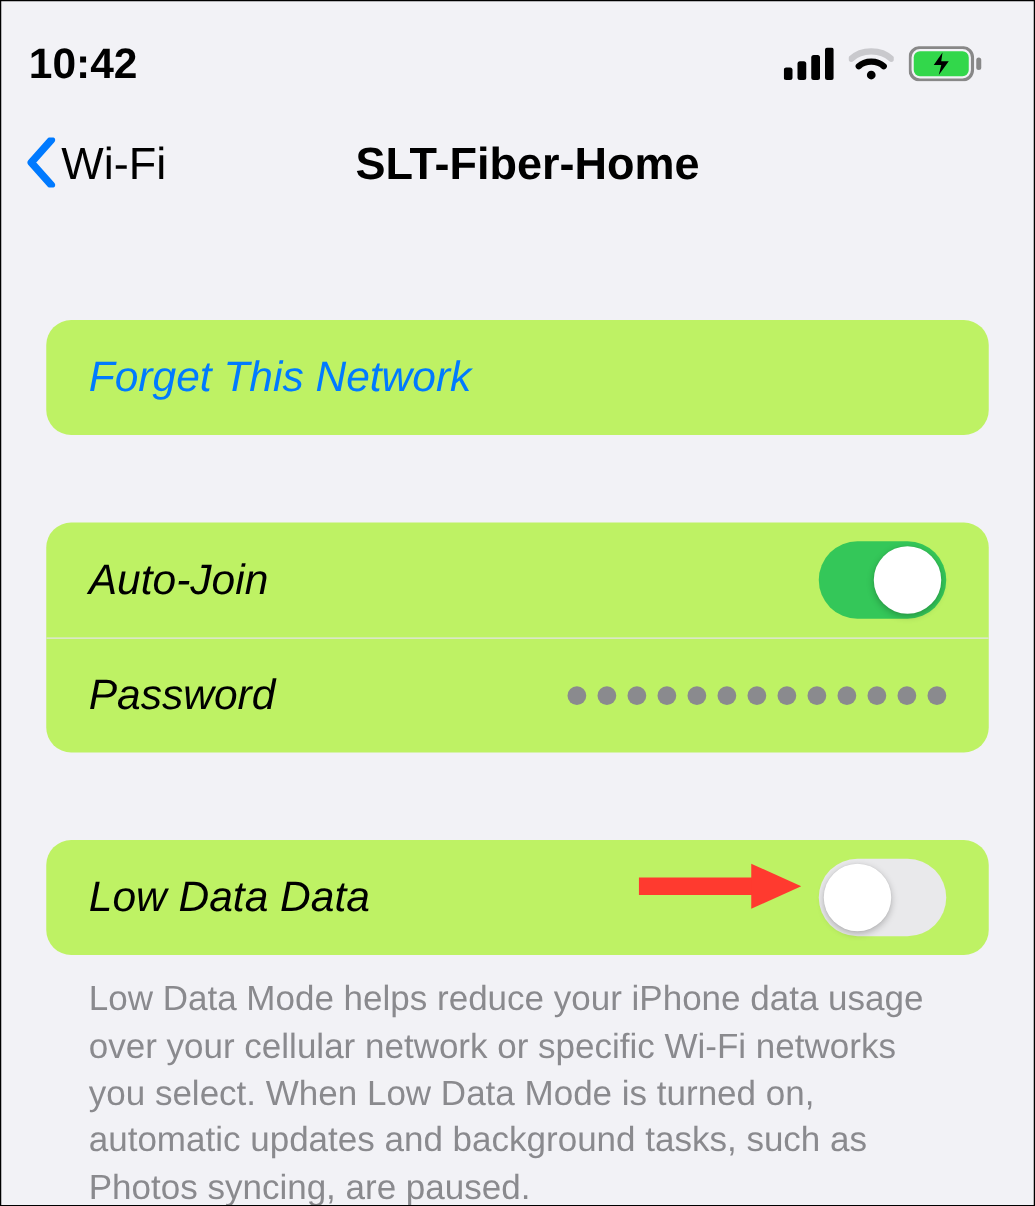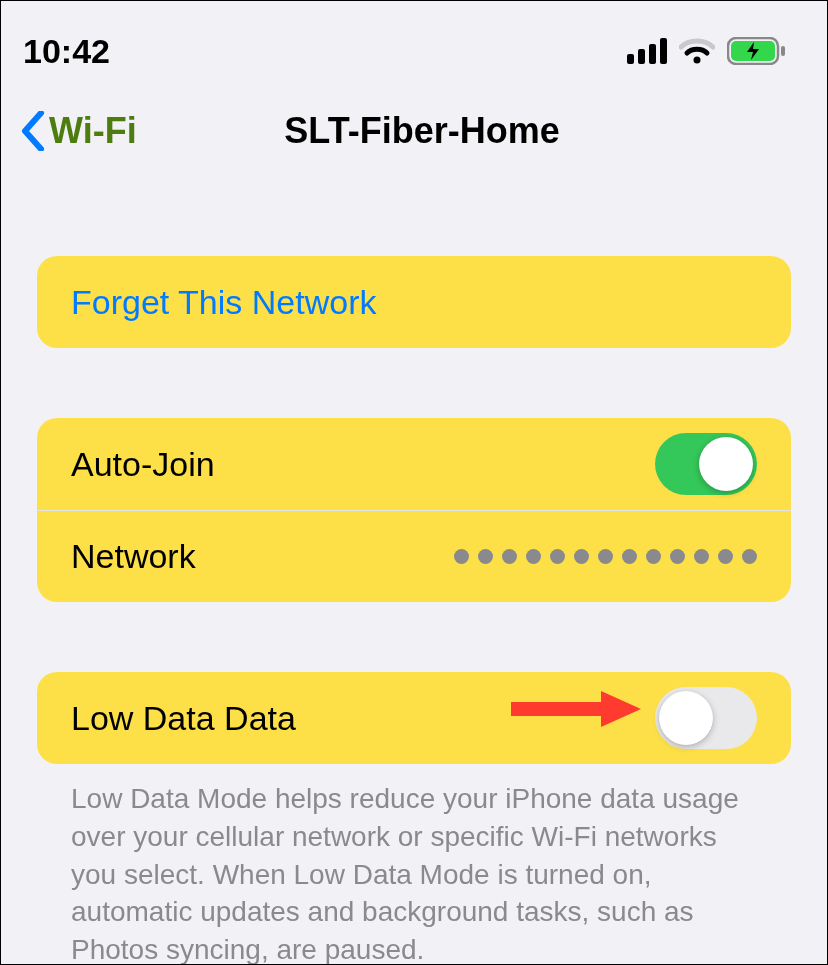--- a/index.html
+++ b/index.html
@@ -34,45 +34,45 @@
   
   .nav-bar {
     display: flex;
     align-items: center;
     padding: 30px 30px 30px 20px;
     position: relative;
     height: 100px;
   }
   .back-btn {
     display: flex;
-    align-items: center;
-    color: #4d7c0f;
+    color: #000000;
     font-size: 36px;
-    font-weight: 700;
+    font-weight: 400;
     gap: 4px;
     z-index: 2;
   }
   .back-chevron {
     width: 24px;
     height: 40px;
   }
   .nav-title {
     position: absolute;
     left: 16px; right: 0;
     text-align: center;
     font-size: 36px;
     font-weight: 600;
   }
 
   
   .group {
-    background: #fde047;
+    background: #bef264;
     margin: 0 36px;
     border-radius: 20px;
     overflow: hidden;
+    font-style: italic;
   }
   .group.gap-top-lg { margin-top: 75px; }
   .group.gap-top-md { margin-top: 70px; text-align: right; }
   .row {
     display: flex;
     align-items: center;
     justify-content: space-between;
     padding: 0 34px;
     min-height: 92px;
   }
@@ -180,21 +180,21 @@
 </div>
 
 <div class="group gap-top-md">
   <div class="row">
     <span class="row-label">Auto-Join</span>
     <div class="toggle on">
       <div class="knob"></div>
     </div>
   </div>
   <div class="row">
-    <span class="row-label">Network</span>
+    <span class="row-label">Password</span>
     <div class="dots" id="pw-dots">
         <div class="dot"></div>
         <div class="dot"></div>
         <div class="dot"></div>
         <div class="dot"></div>
         <div class="dot"></div>
         <div class="dot"></div>
         <div class="dot"></div>
         <div class="dot"></div>
         <div class="dot"></div>

